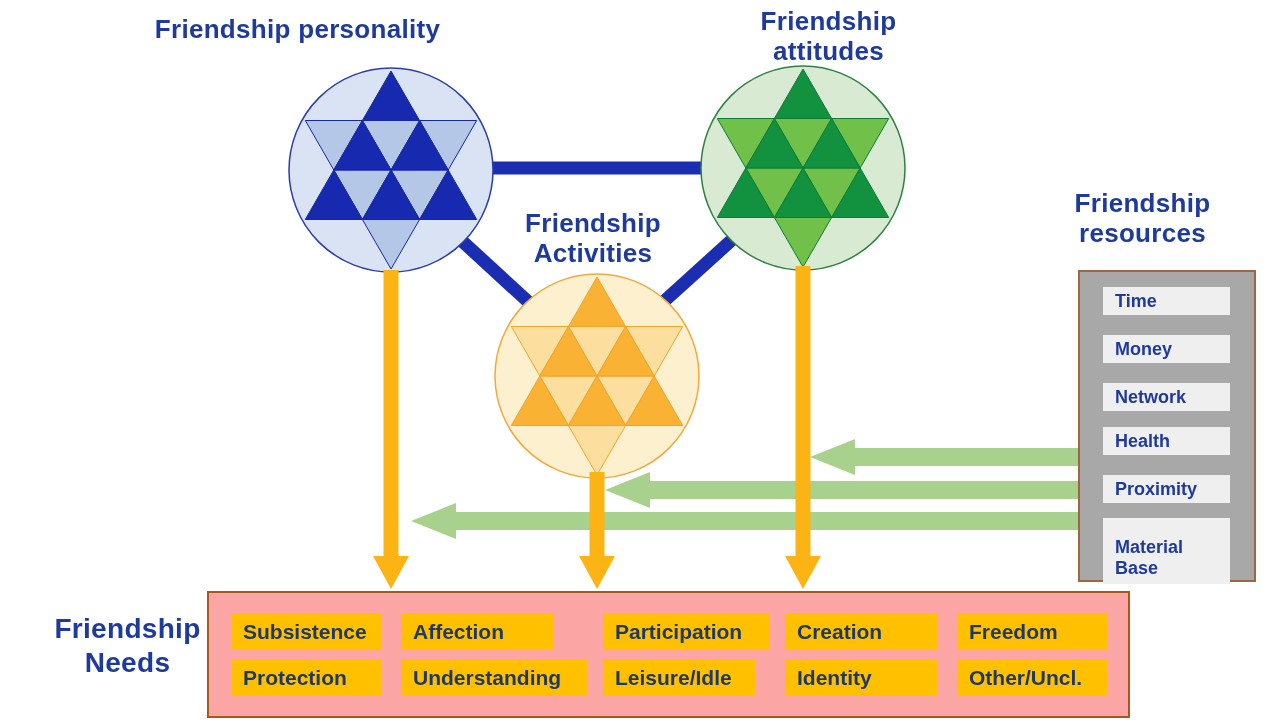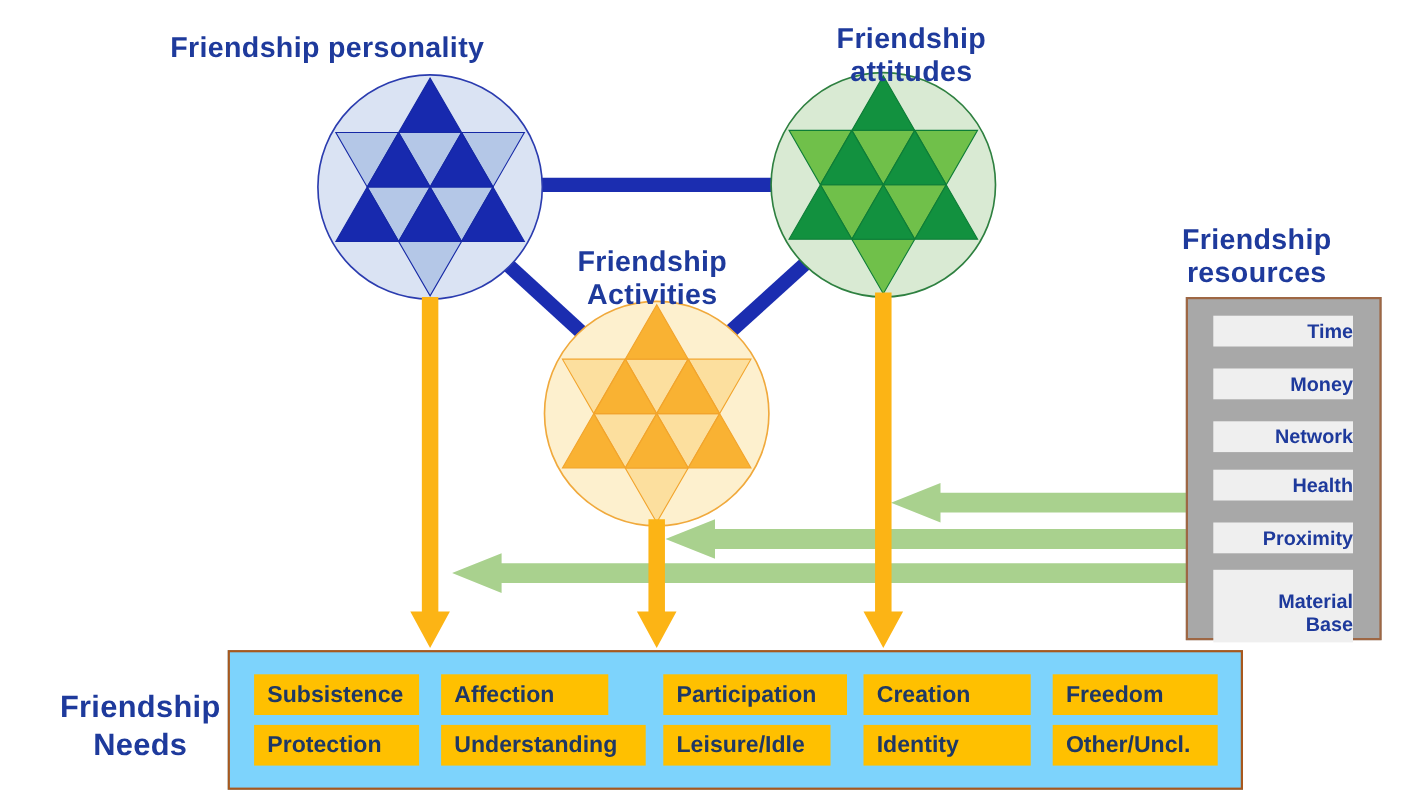--- a/index.html
+++ b/index.html
@@ -4,47 +4,47 @@
 <style>
   html,body{margin:0;padding:0;}
   body{
     width:1280px;height:720px;position:relative;overflow:hidden;
     background:#ffffff;
     font-family:"Liberation Sans", sans-serif;
   }
   svg#diagram{position:absolute;left:0;top:0;}
   .title{
     position:absolute;color:#1e3a9c;font-weight:700;text-align:center;
-    font-size:26px;line-height:30px;letter-spacing:.3px;margin-top:14px;
+    font-size:26px;line-height:30px;letter-spacing:.3px;
   }
   .title span{display:block;}
   #t-personality{left:140px;top:14px;width:315px;}
   #t-attitudes{left:726px;top:6px;width:205px;}
   #t-activities{left:488px;top:208px;width:210px;}
   #t-resources{left:1040px;top:188px;width:205px;}
   #t-needs{left:25px;top:612px;width:205px;font-size:28px;line-height:34px;}
 
   
   #res-box{
     position:absolute;left:1078px;top:270px;width:174px;height:308px;
-    background:#a8a8a8;border:2px solid #9e6744;text-align:right;
+    background:#a8a8a8;border:2px solid #9e6744;
   }
   .res-item{
     position:absolute;left:23px;width:115px;height:28px;
     background:#efefef;color:#1e3a9c;font-weight:700;font-size:18px;
     line-height:28px;padding-left:12px;overflow:hidden;
   }
   #res-i1{top:15px}#res-i2{top:63px}#res-i3{top:111px}
   #res-i4{top:155px}#res-i5{top:203px}
   #res-i6{top:246px;height:47px;line-height:21px;padding-top:19px;box-sizing:content-box;}
 
   
   #needs-box{
     position:absolute;left:207px;top:591px;width:919px;height:123px;
-    background:#7dd3fc;border:2px solid #a8581d;
+    background:#fca5a5;border:2px solid #a8581d;
   }
   .need{
     position:absolute;height:37px;line-height:37px;box-sizing:border-box;
     background:#ffc000;color:#1f3864;font-weight:700;font-size:21px;
     padding-left:12px;white-space:nowrap;overflow:hidden;
   }
   .r1{top:20px}.r2{top:66px}
   #n-r1c1{left:22px;width:150px}
   #n-r1c2{left:192px;width:152px}
   #n-r1c3{left:394px;width:167px}

